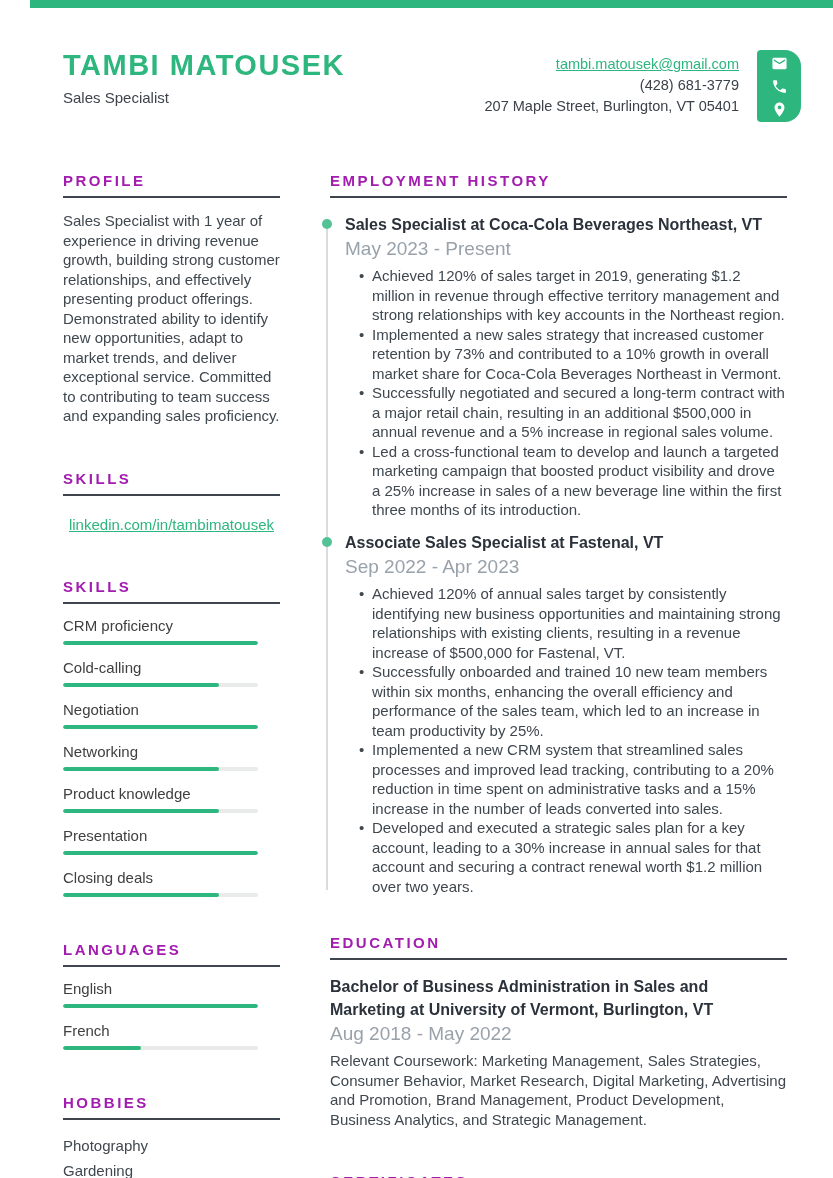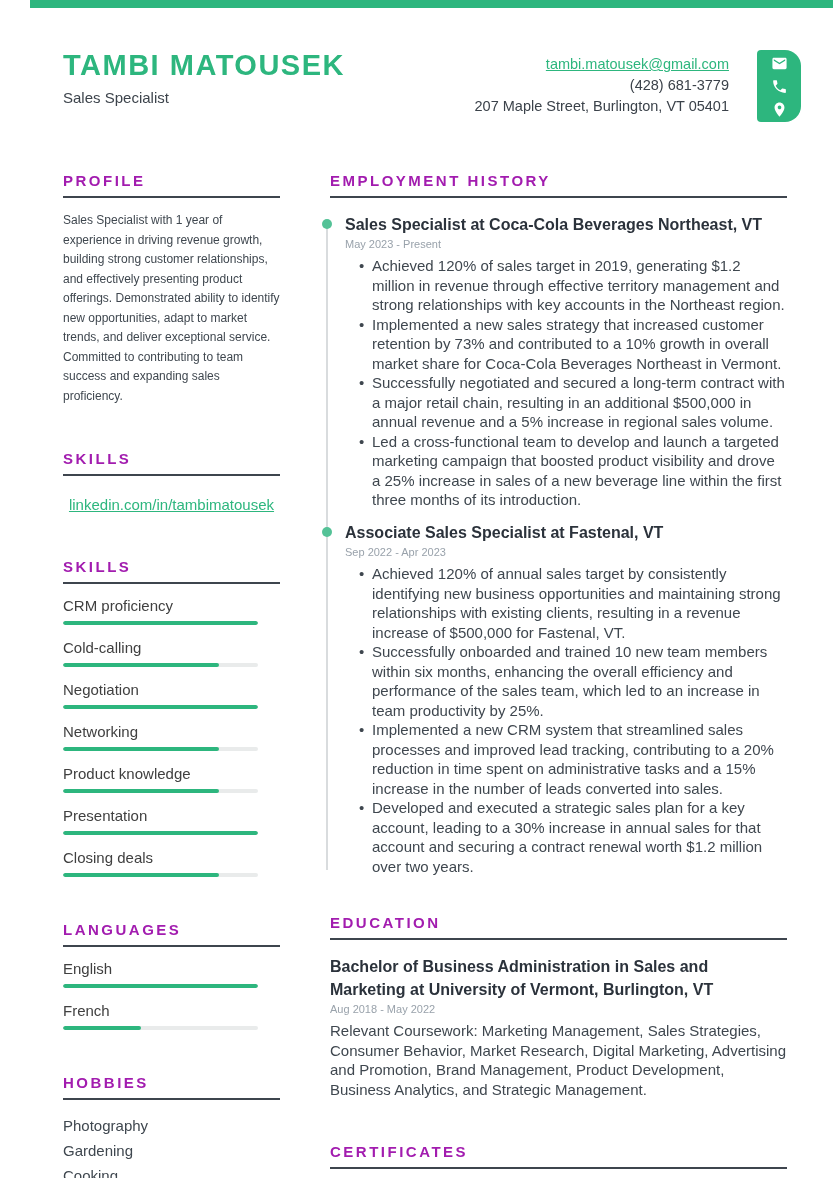--- a/index.html
+++ b/index.html
@@ -6,56 +6,56 @@
   html,body { background:#ffffff; }
   body { font-family:"Liberation Sans", sans-serif; color:#3f474f; }
   .page { position:relative; width:833px; height:1178px; background:#ffffff; overflow:hidden; }
 
   .top-bar { position:absolute; top:0; left:30px; right:0; height:8px; background:#2db67e; }
 
   
   .header { display:flex; justify-content:space-between; align-items:flex-start; padding:50px 32px 0 63px; }
   .name { font-size:29px; font-weight:bold; color:#2db67e; letter-spacing:1.5px; line-height:1.1; }
   .subtitle { font-size:15px; color:#3d444c; margin-top:7px; }
-  .contact-wrap { display:flex; align-items:flex-start; gap:28px; }
+  .contact-wrap { display:flex; align-items:flex-start; gap:18px; }
   .contact-lines { text-align:right; font-size:14.5px; line-height:21px; color:#3b424a; padding-top:4px; }
   .contact-lines .email a { color:#2db67e; text-decoration:underline; }
   .icon-panel { width:44px; height:72px; background:#2db67e; border-radius:4px 16px 16px 4px;
                 display:flex; flex-direction:column; align-items:center; justify-content:center; gap:6px; }
   .icon-panel svg { display:block; }
 
   
   .columns { display:flex; padding:0 46px 0 63px; margin-top:50px; }
   .left-col { width:217px; flex-shrink:0; margin-right:50px; }
   .right-col { flex:1; min-width:0; }
 
   .sec-heading { font-size:15px; font-weight:bold; letter-spacing:2.5px; color:#a21caf;
                  padding-bottom:7px; border-bottom:2px solid #3e454e; margin-bottom:13px; }
   .left-col section { margin-bottom:44px; }
 
-  .profile-text { font-size:12px; line-height:19.5px; color:#3f474f; }
+  .profile-text { font-size:15px; line-height:19.5px; color:#3f474f; }
 
   .link-item a { color:#2db67e; font-size:15px; text-decoration:underline; }
   .link-item { margin-top:20px;text-align:center; }
 
   .meter-item { margin-bottom:14px; }
   .meter-item .label { font-size:15px; color:#404040; margin-bottom:7px; }
   .bar { width:195px; height:4px; background:#e9ebeb; border-radius:2px; overflow:hidden; }
   .bar-fill { height:100%; background:#2db67e; border-radius:2px; }
 
   .hobby { font-size:15px; color:#3f474f; line-height:25px; }
 
   
   .right-col .sec-heading { margin-bottom:16px; }
   .jobs { position:relative; padding-left:15px; }
   .timeline-line { position:absolute; left:-4px; top:14px; bottom:6px; width:2px; background:#d9dcde; }
   .job { position:relative; margin-bottom:12px; }
   .job-dot { position:absolute; left:-23px; top:5px; width:10px; height:10px; border-radius:50%; background:#54c297; }
   .entry-title { font-size:16px; font-weight:bold; color:#2b323b; line-height:1.4; }
-  .entry-dates { font-size:11px; color:#99a2ab; margin-top:2px; margin-bottom:6px; }
+  .entry-dates { font-size:19px; color:#99a2ab; margin-top:2px; margin-bottom:6px; }
   .bullets { list-style:none; }
   .bullets li { position:relative; padding-left:27px; font-size:15px; line-height:19.5px; color:#3f474f; }
   .bullets li::before { content:"•"; position:absolute; left:14px; color:#3f474f; }
   .edu-sec { margin-top:38px; }
   .cert-sec { margin-top:44px; }
   .entry-desc { font-size:15px; line-height:19.5px; color:#3f474f; margin-top:2px; }
 </style>
 </head>
 <body>
 

